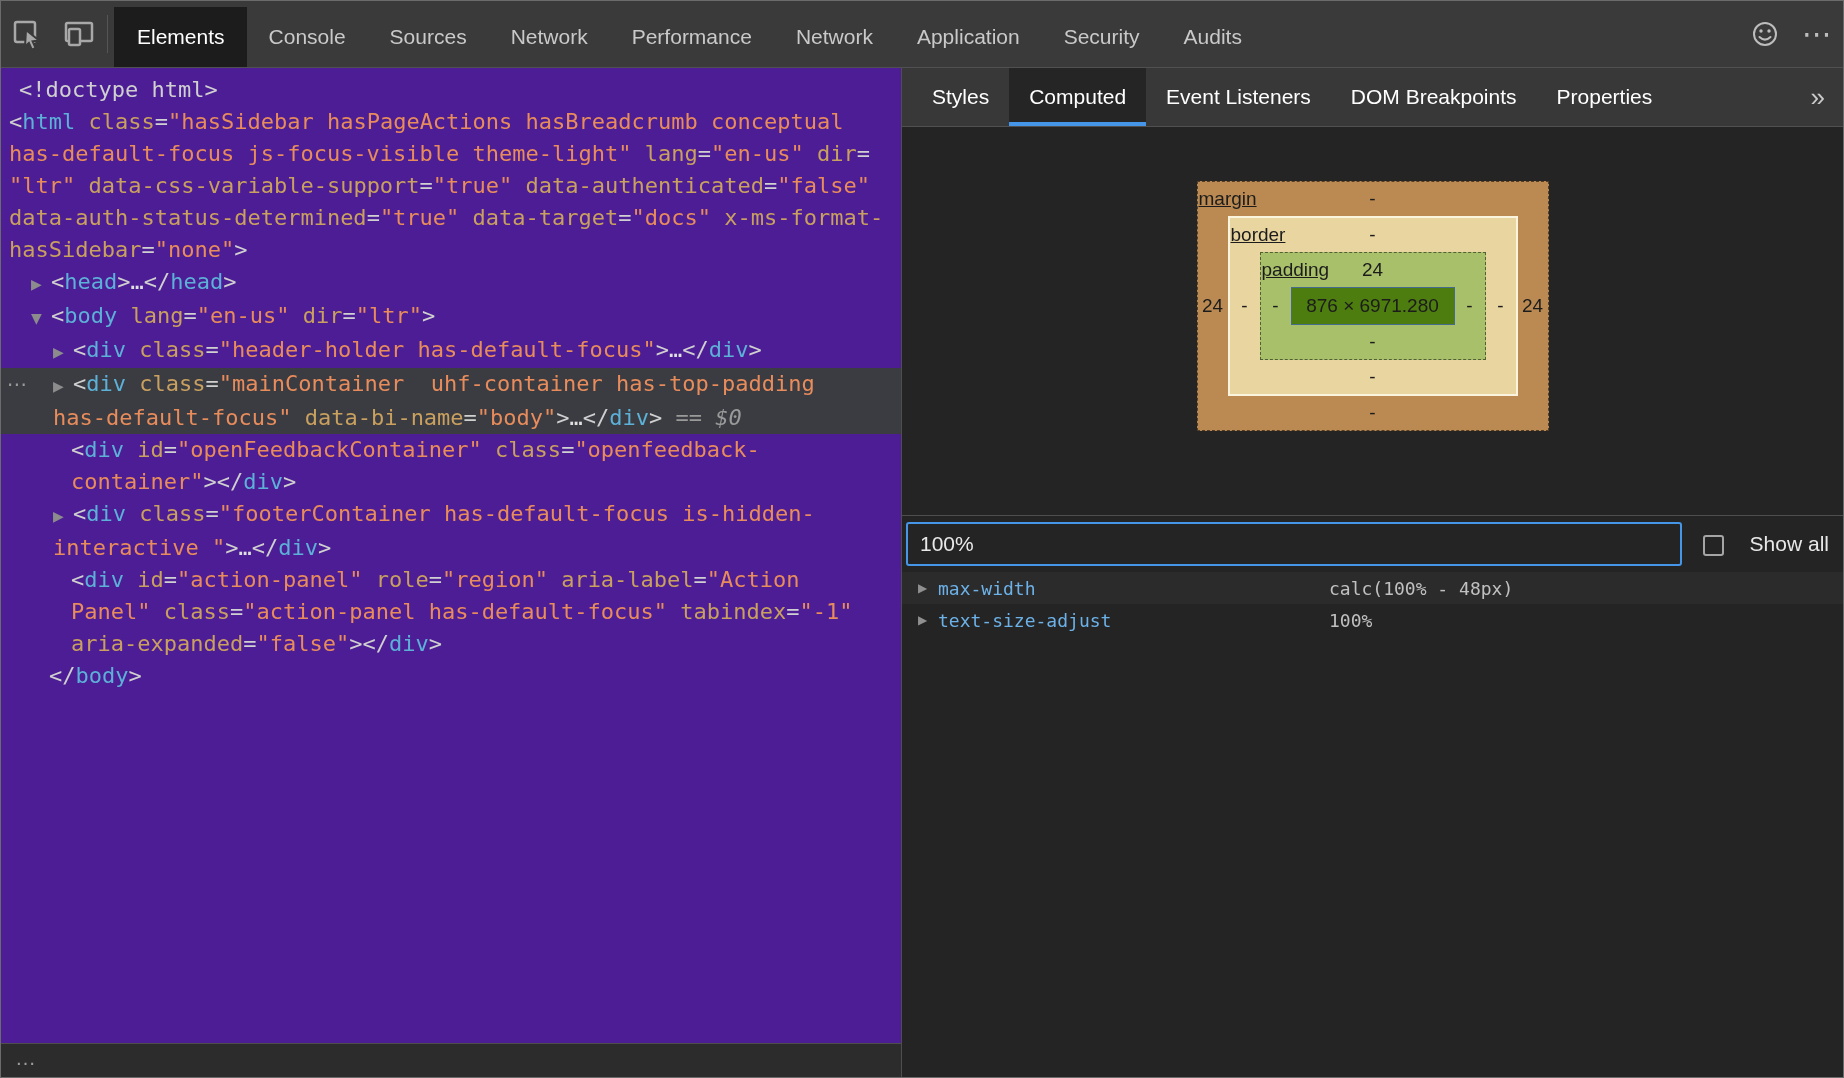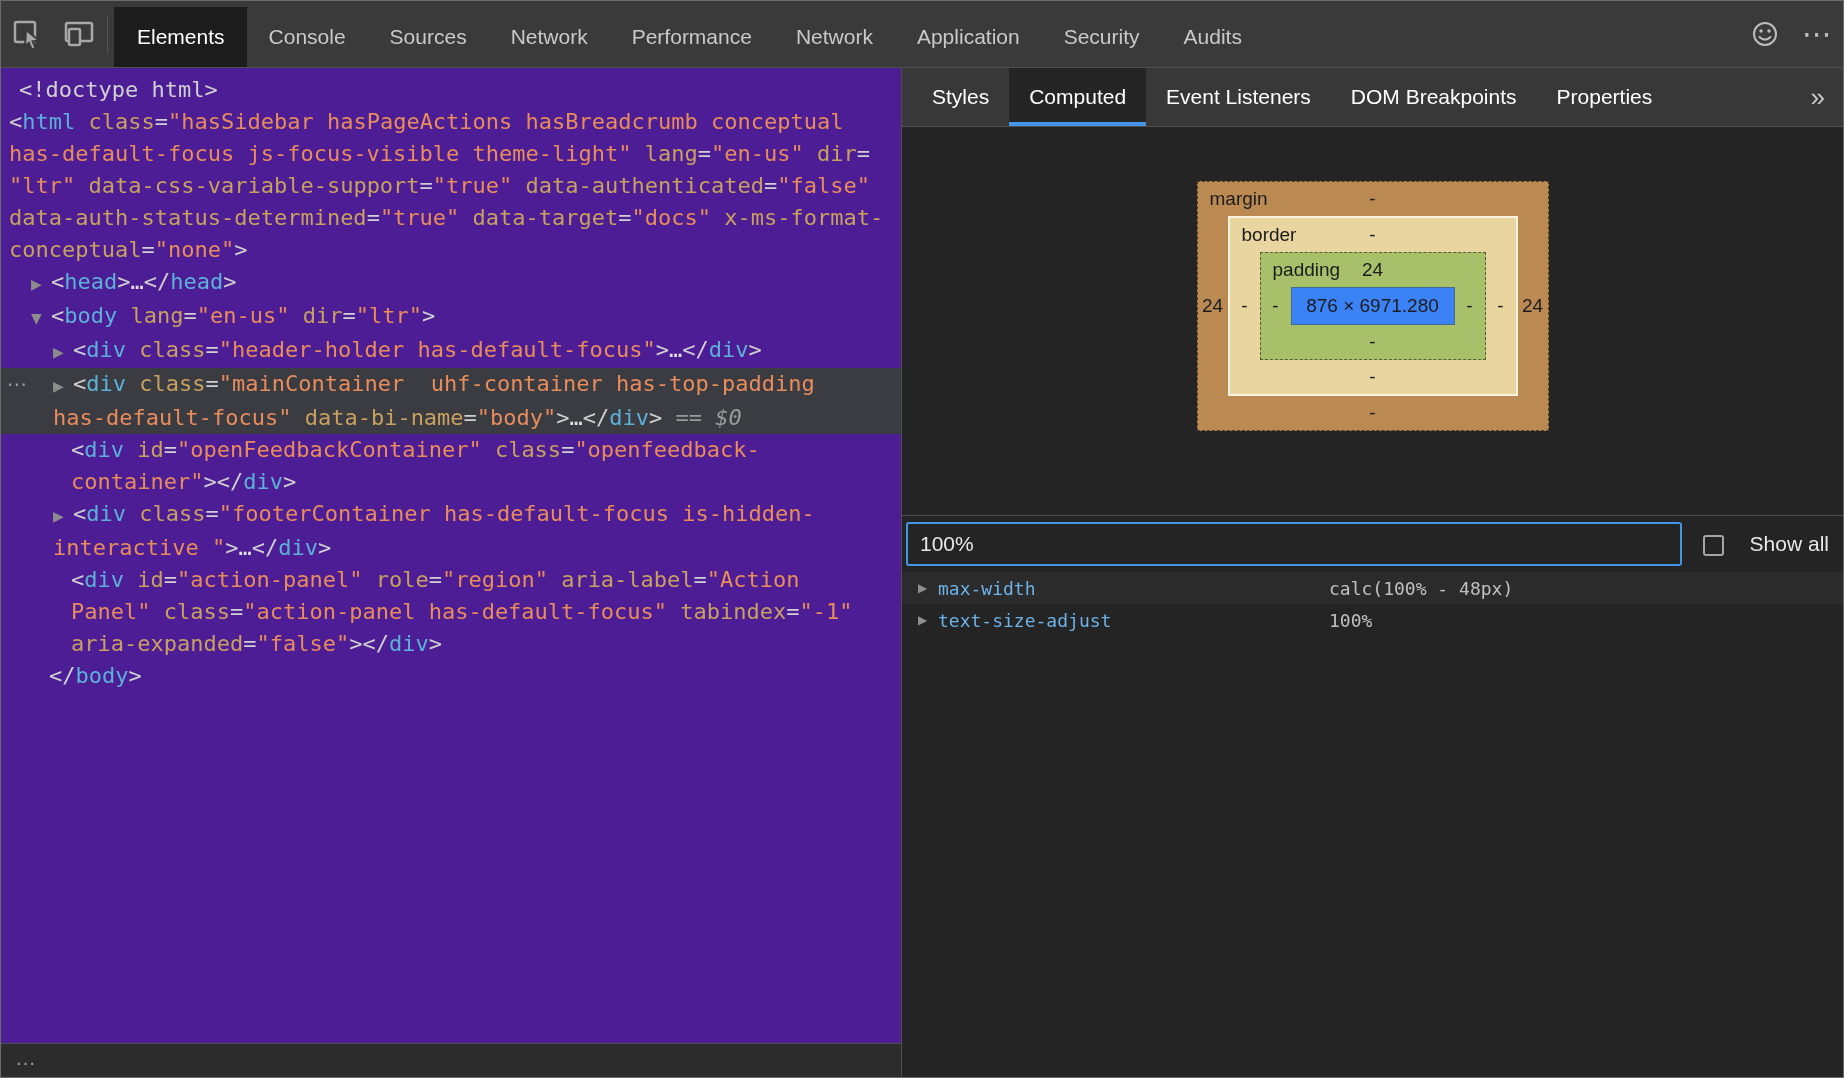--- a/index.html
+++ b/index.html
@@ -43,27 +43,27 @@
   
   .rp-tabs { height:59px; background:#383838; border-bottom:1px solid #505050; display:flex; align-items:stretch; padding-left:10px; flex-shrink:0; }
   .rp-tab { padding:0 20px; display:flex; align-items:center; color:#ffffff; font-size:21px; white-space:nowrap; }
   .rp-tab.active { background:#252525; color:#ffffff; box-shadow:inset 0 -4px 0 #4596e8; }
   .rp-more { margin-left:auto; padding:0 18px; display:flex; align-items:center; color:#c9c9c9; font-size:26px; }
 
   
   .bm-area { height:388px; flex-shrink:0; display:flex; justify-content:center; align-items:flex-start; padding-top:54px; }
   .bm { color:#1c1c1c; font-size:19px; font-family:"Liberation Sans",sans-serif; }
   .bm-row { height:34px; position:relative; display:flex; align-items:center; justify-content:center; }
-  .bm-label { position:absolute; left:12px; }
+  .bm-label { position:absolute; left:1px;text-decoration:underline; }
   .bm-mid { display:flex; align-items:center; }
   .bm-side { width:30px; text-align:center; }
   .bm-margin { background:#ba8a52; border:1px dashed rgba(0,0,0,0.55); }
   .bm-border { background:#e8d5a0; border:2px solid #faf4df; }
   .bm-padding { background:#a9c06a; border:1px dashed rgba(0,0,0,0.5); }
-  .bm-content { background:#3b82f6; border:1.5px solid #456c8e; width:164px; height:38px; display:flex; align-items:center; justify-content:center; }
+  .bm-content { background:#4d7c0f; border:1.5px solid #456c8e; width:164px; height:38px; display:flex; align-items:center; justify-content:center; }
 
   
   .filter-bar { height:57px; flex-shrink:0; border-top:1px solid #4e4e4e; display:flex; align-items:center; padding:0 8px 0 4px; }
   .filter-input { width:776px; height:44px; background:#242424; border:2px solid #4596e8; border-radius:3px; color:#e8e8e8; font-size:21px; font-family:"Liberation Sans",sans-serif; padding:0 12px; outline:none; }
   .fb-spacer { flex:1; }
   .showall { display:flex; align-items:flex-end; gap:26px; margin-right:6px; }
   .checkbox { width:21px; height:21px; border:2px solid #a5a5a5; border-radius:3px; background:#242424; }
   .showall-label { color:#e8e8e8; font-size:21px; white-space:nowrap; }
 
   
@@ -121,21 +121,21 @@
 
   <div class="main">
 
     <div class="left-panel">
       <div class="dom-tree">
           <div class="tree-line" style="padding-left: 18px;"><span class="tok-p">&lt;!doctype html&gt;</span></div>
           <div class="tree-line" style="padding-left: 8px;"><span class="tok-p">&lt;</span><span class="tok-t">html</span><span class="tok-a"> class</span><span class="tok-p">=</span><span class="tok-v">"hasSidebar hasPageActions hasBreadcrumb conceptual</span></div>
           <div class="tree-line" style="padding-left: 8px;"><span class="tok-v">has-default-focus js-focus-visible theme-light"</span><span class="tok-a"> lang</span><span class="tok-p">=</span><span class="tok-v">"en-us"</span><span class="tok-a"> dir</span><span class="tok-p">=</span></div>
           <div class="tree-line" style="padding-left: 8px;"><span class="tok-v">"ltr"</span><span class="tok-a"> data-css-variable-support</span><span class="tok-p">=</span><span class="tok-v">"true"</span><span class="tok-a"> data-authenticated</span><span class="tok-p">=</span><span class="tok-v">"false"</span></div>
           <div class="tree-line" style="padding-left: 8px;"><span class="tok-a">data-auth-status-determined</span><span class="tok-p">=</span><span class="tok-v">"true"</span><span class="tok-a"> data-target</span><span class="tok-p">=</span><span class="tok-v">"docs"</span><span class="tok-a"> x-ms-format-</span></div>
-          <div class="tree-line" style="padding-left: 8px;"><span class="tok-a">conceptual</span><span class="tok-p">=</span><span class="tok-v">"none"</span><span class="tok-p">&gt;</span></div>
+          <div class="tree-line" style="padding-left: 8px;"><span class="tok-a">hasSidebar</span><span class="tok-p">=</span><span class="tok-v">"none"</span><span class="tok-p">&gt;</span></div>
           <div class="tree-line" style="padding-left: 30px;"><span class="tree-arrow">▶</span><span class="tok-p">&lt;</span><span class="tok-t">head</span><span class="tok-p">&gt;</span><span class="tok-e">…</span><span class="tok-p">&lt;/</span><span class="tok-t">head</span><span class="tok-p">&gt;</span></div>
           <div class="tree-line" style="padding-left: 30px;"><span class="tree-arrow">▼</span><span class="tok-p">&lt;</span><span class="tok-t">body</span><span class="tok-a"> lang</span><span class="tok-p">=</span><span class="tok-v">"en-us"</span><span class="tok-a"> dir</span><span class="tok-p">=</span><span class="tok-v">"ltr"</span><span class="tok-p">&gt;</span></div>
           <div class="tree-line" style="padding-left: 52px;"><span class="tree-arrow">▶</span><span class="tok-p">&lt;</span><span class="tok-t">div</span><span class="tok-a"> class</span><span class="tok-p">=</span><span class="tok-v">"header-holder has-default-focus"</span><span class="tok-p">&gt;</span><span class="tok-e">…</span><span class="tok-p">&lt;/</span><span class="tok-t">div</span><span class="tok-p">&gt;</span></div>
           <div class="tree-line selected" style="padding-left: 52px;"><span class="gutter-marker">⋯</span><span class="tree-arrow">▶</span><span class="tok-p">&lt;</span><span class="tok-t">div</span><span class="tok-a"> class</span><span class="tok-p">=</span><span class="tok-v">"mainContainer  uhf-container has-top-padding</span></div>
           <div class="tree-line selected" style="padding-left: 52px;"><span class="tok-v">has-default-focus"</span><span class="tok-a"> data-bi-name</span><span class="tok-p">=</span><span class="tok-v">"body"</span><span class="tok-p">&gt;</span><span class="tok-e">…</span><span class="tok-p">&lt;/</span><span class="tok-t">div</span><span class="tok-p">&gt;</span><span class="tok-q"> == $0</span></div>
           <div class="tree-line" style="padding-left: 70px;"><span class="tok-p">&lt;</span><span class="tok-t">div</span><span class="tok-a"> id</span><span class="tok-p">=</span><span class="tok-v">"openFeedbackContainer"</span><span class="tok-a"> class</span><span class="tok-p">=</span><span class="tok-v">"openfeedback-</span></div>
           <div class="tree-line" style="padding-left: 70px;"><span class="tok-v">container"</span><span class="tok-p">&gt;&lt;/</span><span class="tok-t">div</span><span class="tok-p">&gt;</span></div>
           <div class="tree-line" style="padding-left: 52px;"><span class="tree-arrow">▶</span><span class="tok-p">&lt;</span><span class="tok-t">div</span><span class="tok-a"> class</span><span class="tok-p">=</span><span class="tok-v">"footerContainer has-default-focus is-hidden-</span></div>
           <div class="tree-line" style="padding-left: 52px;"><span class="tok-v">interactive "</span><span class="tok-p">&gt;</span><span class="tok-e">…</span><span class="tok-p">&lt;/</span><span class="tok-t">div</span><span class="tok-p">&gt;</span></div>
           <div class="tree-line" style="padding-left: 70px;"><span class="tok-p">&lt;</span><span class="tok-t">div</span><span class="tok-a"> id</span><span class="tok-p">=</span><span class="tok-v">"action-panel"</span><span class="tok-a"> role</span><span class="tok-p">=</span><span class="tok-v">"region"</span><span class="tok-a"> aria-label</span><span class="tok-p">=</span><span class="tok-v">"Action</span></div>

